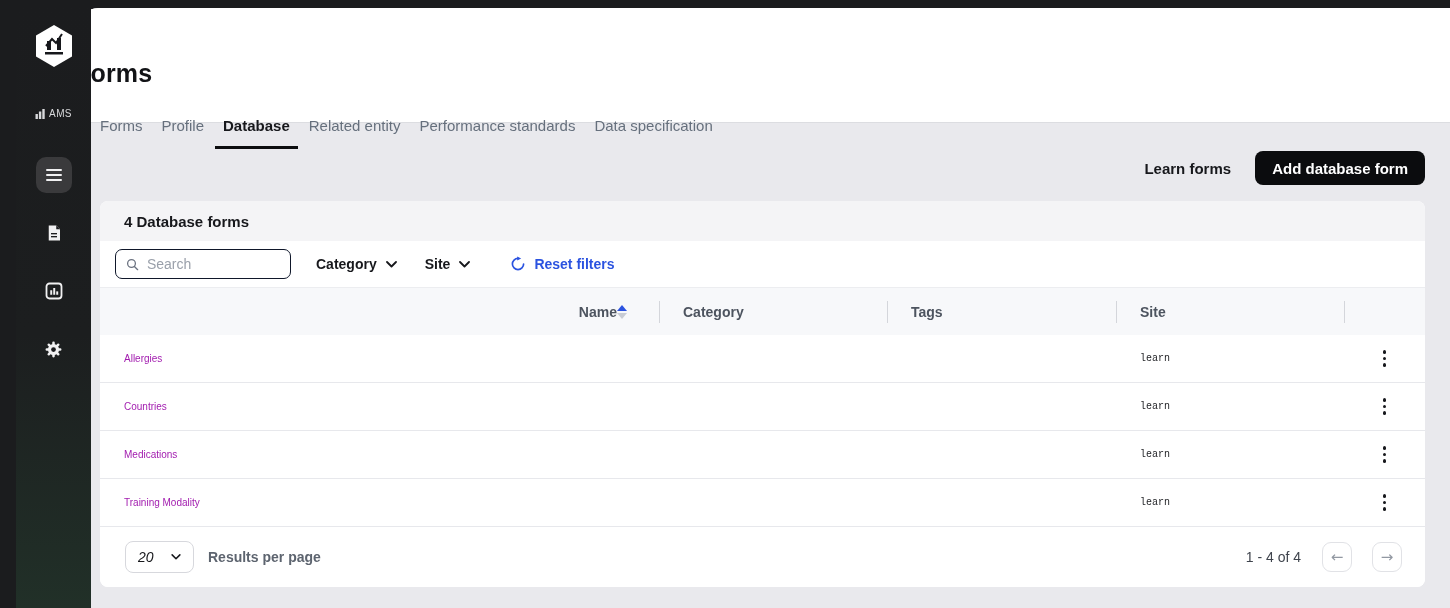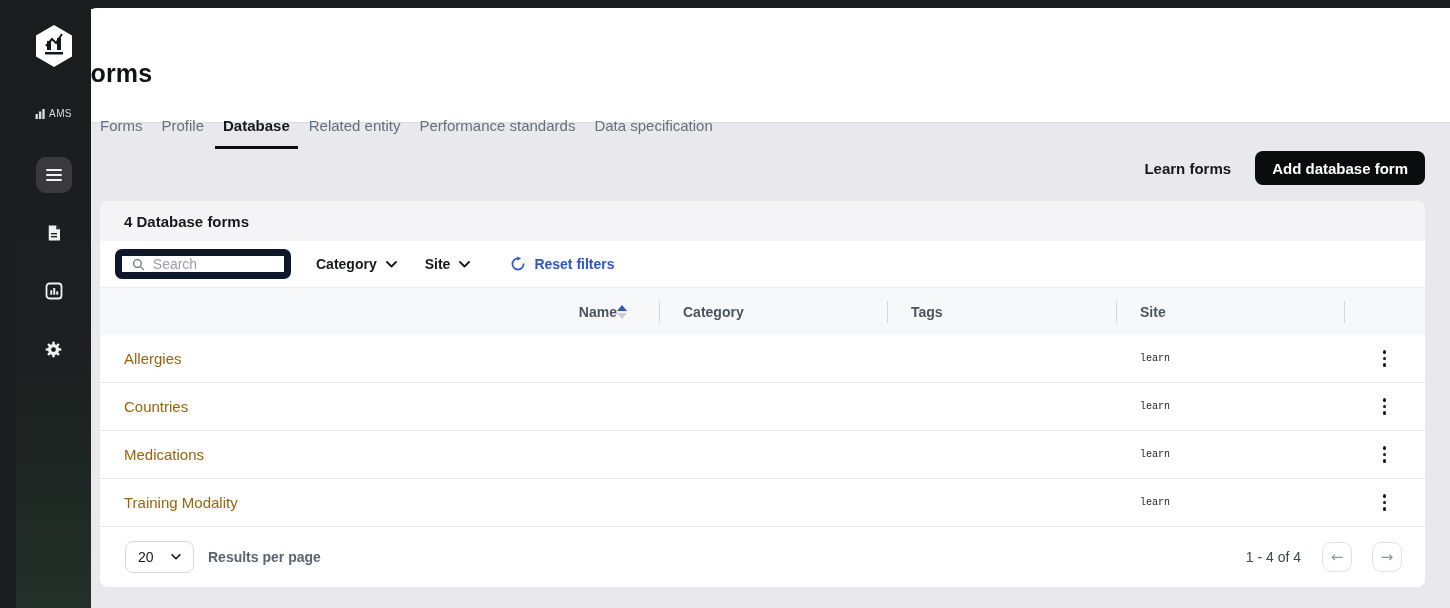--- a/index.html
+++ b/index.html
@@ -56,21 +56,21 @@
 
   
   .card { margin-top:16px; background:#ffffff; border-radius:8px; width:1325px; }
   .card-head {
     background:#f4f4f6; border-radius:8px 8px 0 0; height:40px; display:flex; align-items:center;
     padding-left:24px; font-size:15px; font-weight:700; color:#17181c;
   }
   .filter-row { display:flex; align-items:center; height:47px; background:#fff; padding-left:15px; border-bottom:1px solid #ecedf0; }
   .search-box {
     display:flex; align-items:center; gap:8px; width:176px; height:30px;
-    border:7px solid #0f172a; border-radius:7px; padding:0 10px; background:#fff;
+    border:1px solid #0f172a; border-radius:7px; padding:0 10px; background:#fff;
   }
   .search-box input {
     border:none; outline:none; width:100%; font-family:inherit; font-size:14px; color:#30333a;
   }
   .search-box input::placeholder { color:#9aa0aa; }
   .filter-btn {
     display:flex; align-items:center; gap:9px; background:none; border:none; cursor:pointer;
     font-family:inherit; font-size:14px; font-weight:700; color:#17181c;
   }
   .filter-btn.cat { margin-left:25px; }
@@ -90,34 +90,34 @@
     content:""; position:absolute; left:0; top:50%; transform:translateY(-50%);
     width:1px; height:22px; background:#d4d6db;
   }
   .th-name { justify-content:flex-end; padding-right:32px; }
   .sort { display:flex; flex-direction:column; gap:2px; align-items:center; }
   .tri-up { width:0; height:0; border-left:5px solid transparent; border-right:5px solid transparent; border-bottom:6px solid #2b53e0; }
   .tri-down { width:0; height:0; border-left:5px solid transparent; border-right:5px solid transparent; border-top:6px solid #c8ccd4; }
 
   .trow { height:48px; background:#fff; border-bottom:1px solid #e7e8ec; }
   .trow:last-of-type { border-bottom:1px solid #e7e8ec; }
-  .td { font-size:15px; color:#a16207; padding-left:24px; }
+  .td { font-size:10px; color:#a21caf; padding-left:24px; }
   .td.site { font-size:10px; color:#1d1e22;font-family:Liberation Mono, monospace; }
   .td.actions { display:flex; justify-content:center; padding-left:0; }
   .kebab { background:none; border:none; cursor:pointer; display:flex; flex-direction:column; gap:3px; padding:6px; }
   .kebab i { width:3.5px; height:3.5px; border-radius:50%; background:#17181c; display:block; }
 
   .card-footer {
     height:60px; background:#fff; border-radius:0 0 8px 8px; display:flex; align-items:center;
     padding:0 23px 0 25px;
   }
   .pp-select {
     display:flex; align-items:center; justify-content:space-between; width:69px; height:32px;
     border:1px solid #d7d8dd; border-radius:8px; padding:0 12px; background:#fff; cursor:pointer;
-    font-family:inherit; font-size:14px; color:#17181c;
+    font-family:inherit; font-size:14px; color:#17181c;font-style:italic;
   }
   .pp-label { margin-left:14px; font-size:14px; font-weight:600; color:#5d646f; }
   .spacer { flex:1; }
   .range { font-size:14px; color:#3f444d; margin-right:21px; }
   .pg-btn {
     width:30px; height:30px; border:1px solid #e1e2e6; border-radius:9px; background:#fff;
     color:#9298a2; font-size:15px; cursor:pointer; display:flex; align-items:center; justify-content:center;
     font-family:"DejaVu Sans",sans-serif;
   }
   .pg-btn + .pg-btn { margin-left:20px; }

